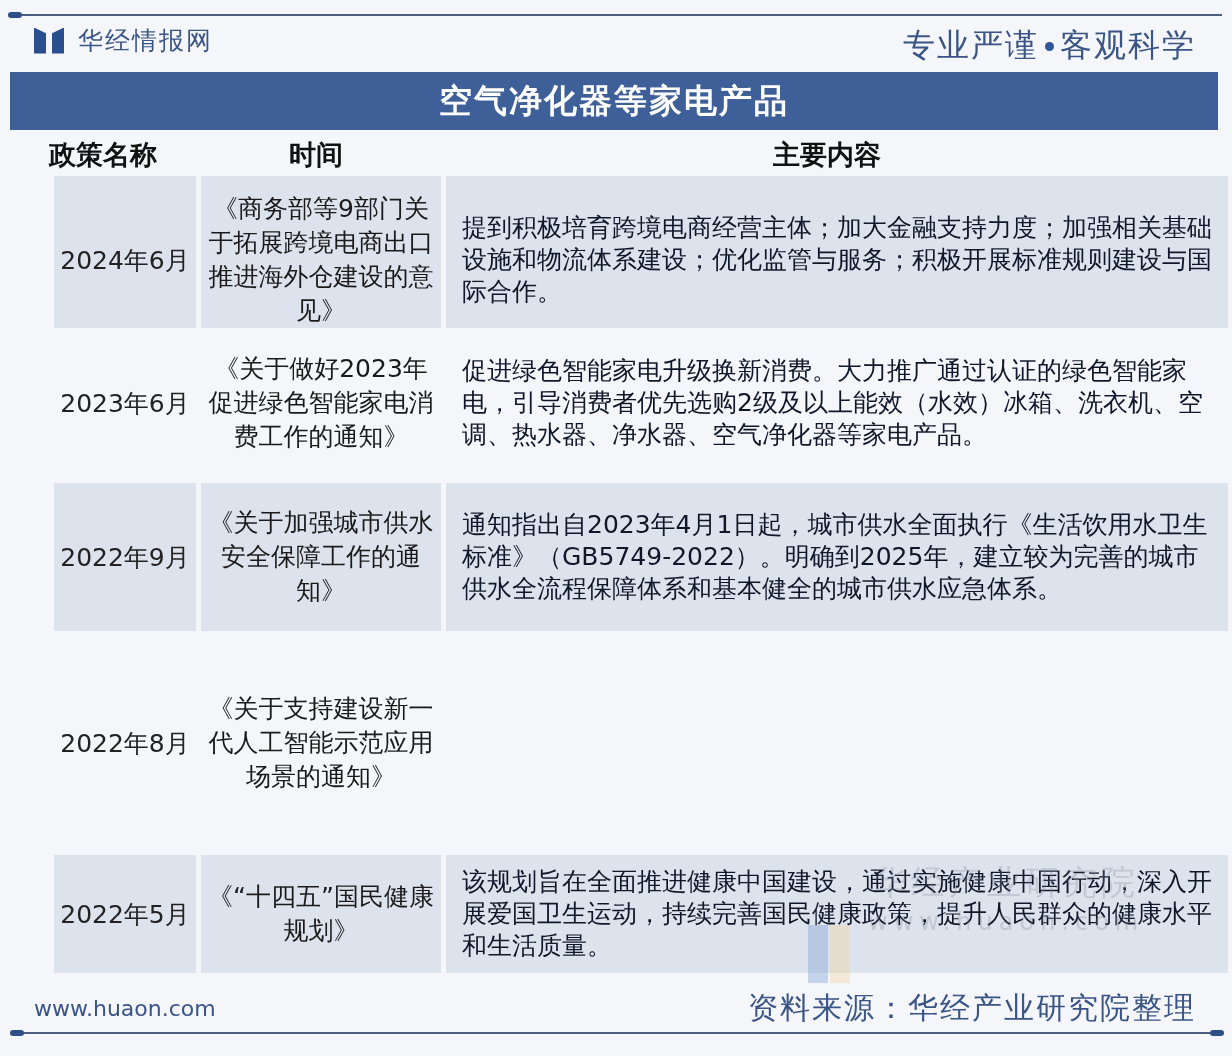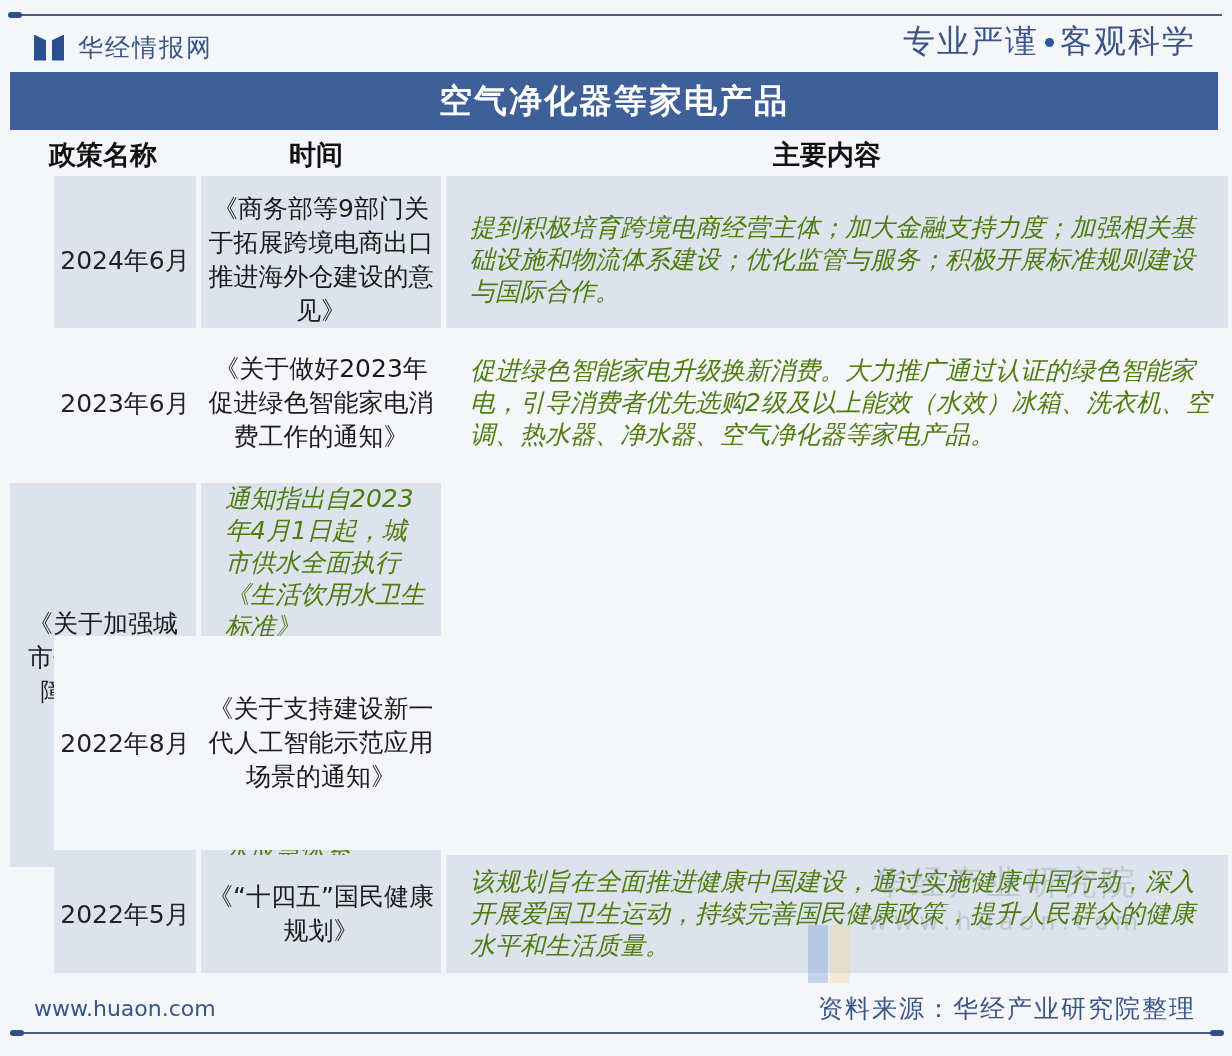--- a/index.html
+++ b/index.html
@@ -8,21 +8,21 @@
 
   .rule { position: absolute; left: 10px; right: 10px; height: 2px; background: #4a5f80; }
   .rule::before, .rule::after { content: ""; position: absolute; top: -2px; width: 14px; height: 6px; background: #2e4f86; border-radius: 3px; }
   .rule.top { top: 14px; }
   .rule.top::before { left: -2px; }
   .rule.top::after { display: none; }
   .rule.bottom { top: 1032px; }
   .rule.bottom::before { left: 0; }
   .rule.bottom::after { right: -2px; }
 
-  .brand-row { position: absolute; top: 24px; left: 34px; right: 36px; height: 40px; display: flex; align-items: flex-end; justify-content: space-between; }
+  .brand-row { position: absolute; top: 24px; left: 34px; right: 36px; height: 40px; display: flex; align-items: flex-start; justify-content: space-between; }
   .brand { display: flex; align-items: center; gap: 14px; }
   .logo { width: 30px; height: 26px; position: relative; }
   .logo .l, .logo .r { position: absolute; top: 0; width: 12px; height: 26px; background: #2a4f8e; }
   .logo .l { left: 0; clip-path: polygon(0 0, 100% 22%, 100% 100%, 0 100%); }
   .logo .r { right: 0; clip-path: polygon(0 22%, 100% 0, 100% 100%, 0 100%); }
   .brand-name { font-size: 25px; color: #3a5585; letter-spacing: 2px; }
   .tagline { font-size: 32px; color: #3a5585; letter-spacing: 2px; display: flex; align-items: center; gap: 6px; }
   .tagline .dot { width: 9px; height: 9px; border-radius: 50%; background: #2e5596; display: inline-block; }
 
   .title-bar { position: absolute; top: 72px; left: 10px; right: 14px; height: 58px; background: #3e5f97; display: flex; align-items: center; justify-content: center; }
@@ -31,31 +31,31 @@
   .table { position: absolute; top: 134px; left: 10px; width: 1208px; }
   .hdr { display: grid; grid-template-columns: 186px 240px 782px; height: 42px; align-items: center; }
   .hdr div { text-align: center; font-weight: bold; font-size: 27px; color: #111; }
 
   .row { display: grid; grid-template-columns: 186px 240px 782px; column-gap: 5px; margin-bottom: 5px; }
   .row .cell { display: flex; align-items: center; }
   .row.shaded .cell { background: #dde3ec; }
   .row.plain .cell { background: #f4f6f9; }
   .cell.date { justify-content: center; font-size: 25px; color: #222; margin-left: 44px; }
   .cell.name { justify-content: center; text-align: center; font-size: 25px; line-height: 34px; color: #1a1a1a; padding: 16px 6px; }
-  .cell.content { font-size: 25px; line-height: 32px; color: #4d7c0f; padding: 0 14px 0 24px; font-style: italic; }
+  .cell.content { font-size: 25px; line-height: 32px; color: #0f172a; padding: 0 14px 0 16px; }
 
   .r1 { height: 147px; }
   .r2 { height: 150px; }
   .r3 { height: 148px; }
   .r4 { height: 214px; }
   .r5 { height: 118px; }
 
   .footer { position: absolute; top: 990px; left: 34px; right: 36px; height: 36px; display: flex; justify-content: space-between; align-items: center; }
   .site { font-size: 22px; color: #3a5585; }
-  .source { font-size: 25px; color: #3a5585; letter-spacing: 2px; }
+  .source { font-size: 30px; color: #3a5585; letter-spacing: 2px; }
 
   .watermark { position: absolute; left: 868px; top: 860px; color: rgba(120,130,150,0.28); text-align: center; pointer-events: none; }
   .watermark .wm1 { font-size: 34px; letter-spacing: 4px; }
   .watermark .wm2 { font-size: 24px; letter-spacing: 6px; margin-top: 2px; }
   .wm-logo { position: absolute; left: 808px; top: 925px; width: 44px; height: 58px; pointer-events: none; }
   .wm-logo .a { position: absolute; left: 0; top: 0; width: 20px; height: 58px; background: rgba(110,150,210,0.35); }
   .wm-logo .b { position: absolute; left: 22px; top: 0; width: 20px; height: 58px; background: rgba(240,210,150,0.35); }
 </style>
 </head>
 <body>
@@ -94,20 +94,21 @@
     <div class="cell content">提到积极培育跨境电商经营主体；加大金融支持力度；加强相关基础设施和物流体系建设；优化监管与服务；积极开展标准规则建设与国际合作。</div>
   </div>
 
   <div class="row plain r2">
     <div class="cell date">2023年6月</div>
     <div class="cell name">《关于做好2023年促进绿色智能家电消费工作的通知》</div>
     <div class="cell content">促进绿色智能家电升级换新消费。大力推广通过认证的绿色智能家电，引导消费者优先选购2级及以上能效（水效）冰箱、洗衣机、空调、热水器、净水器、空气净化器等家电产品。</div>
   </div>
 
   <div class="row shaded r3">
+    <div class="cell date">2022年9月</div>
     <div class="cell name">《关于加强城市供水安全保障工作的通知》</div>
     <div class="cell content">通知指出自2023年4月1日起，城市供水全面执行《生活饮用水卫生标准》（GB5749-2022）。明确到2025年，建立较为完善的城市供水全流程保障体系和基本健全的城市供水应急体系。</div>
   </div>
 
   <div class="row plain r4">
     <div class="cell date">2022年8月</div>
     <div class="cell name">《关于支持建设新一代人工智能示范应用场景的通知》</div>
   </div>
 
   <div class="row shaded r5">

